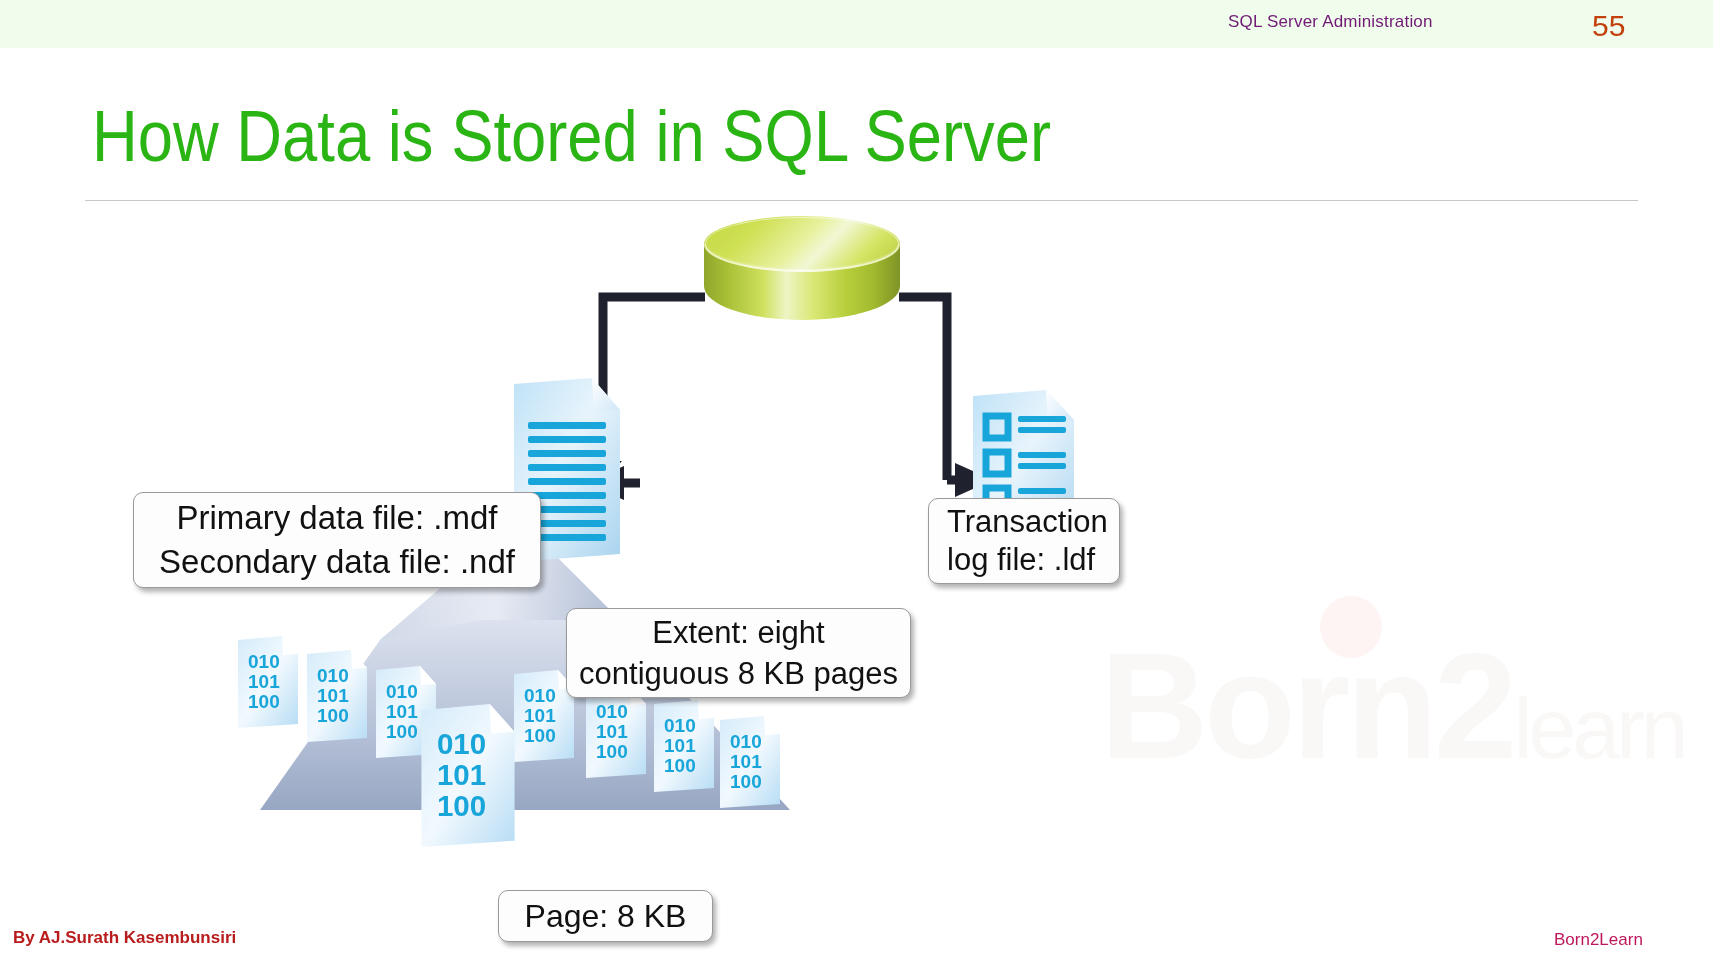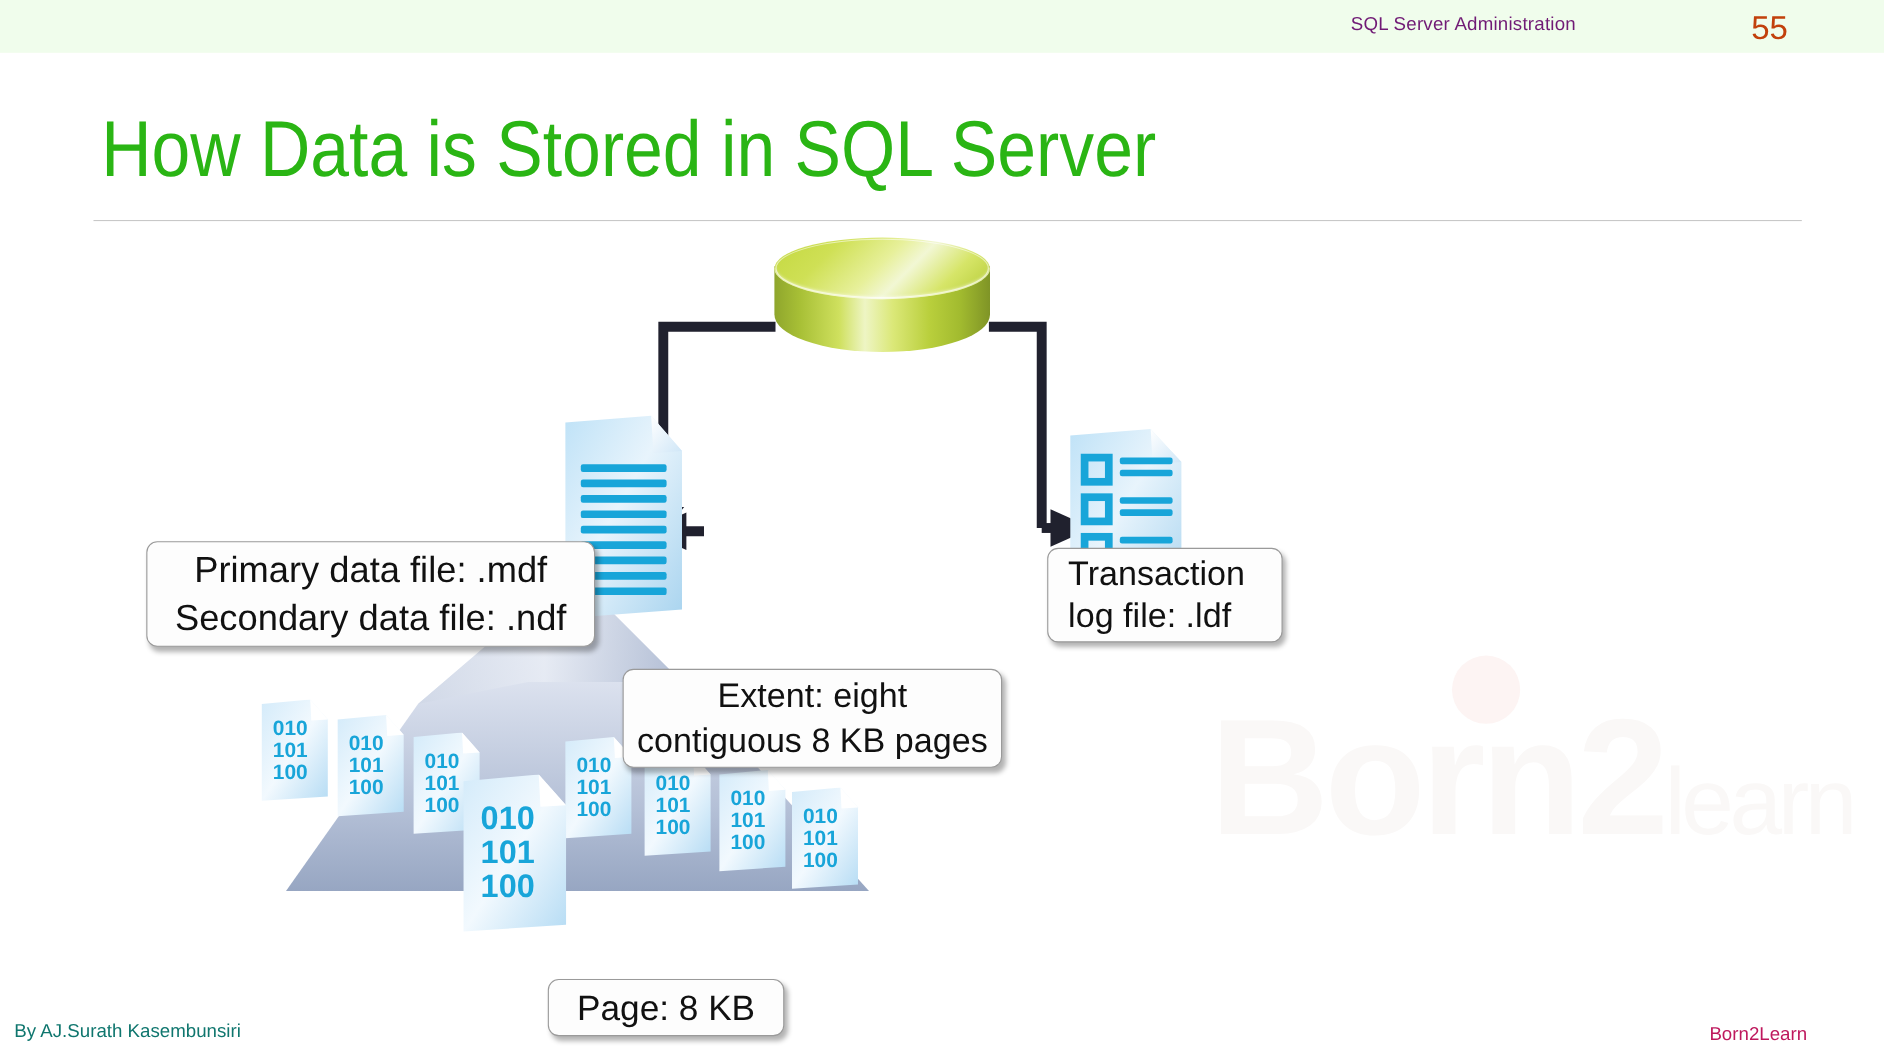--- a/index.html
+++ b/index.html
@@ -191,23 +191,23 @@
     left: 133px;
     top: 492px;
     width: 408px;
     height: 96px;
     padding: 0 16px;
     align-items: center;
     font-size: 33px;
     line-height: 44px;
   }
   .callout-transaction {
-    left: 952px;
+    left: 928px;
     top: 498px;
-    width: 214px;
+    width: 192px;
     height: 86px;
     padding: 0 18px;
     align-items: flex-start;
     font-size: 31px;
     line-height: 38px;
   }
   .callout-extent {
     left: 566px;
     top: 608px;
     width: 345px;
@@ -227,22 +227,23 @@
     font-size: 32px;
     line-height: 40px;
   }
 
   
   .footer-author {
     position: absolute;
     left: 13px;
     top: 928px;
     font-size: 17px;
-    color: #0f766e;
+    color: #b91c1c;
     white-space: nowrap;
+    font-weight: bold;
   }
   .footer-brand {
     position: absolute;
     left: 1554px;
     top: 930px;
     font-size: 17px;
     color: #be185d;
     white-space: nowrap;
   }
 </style>

